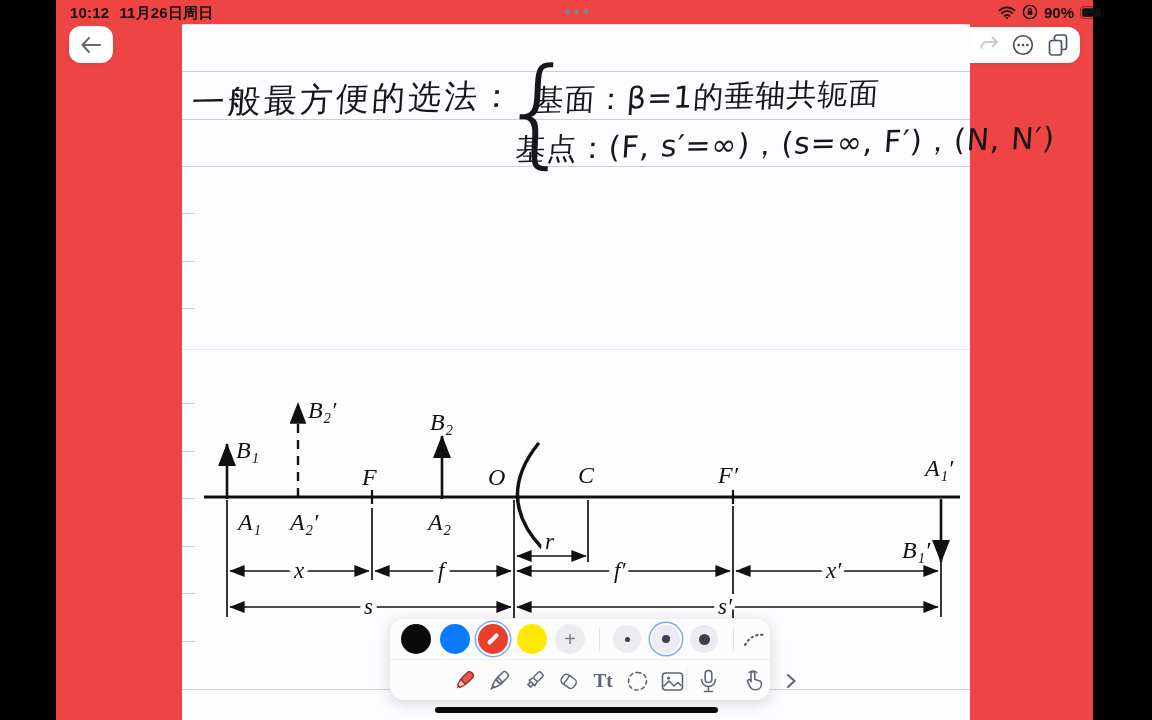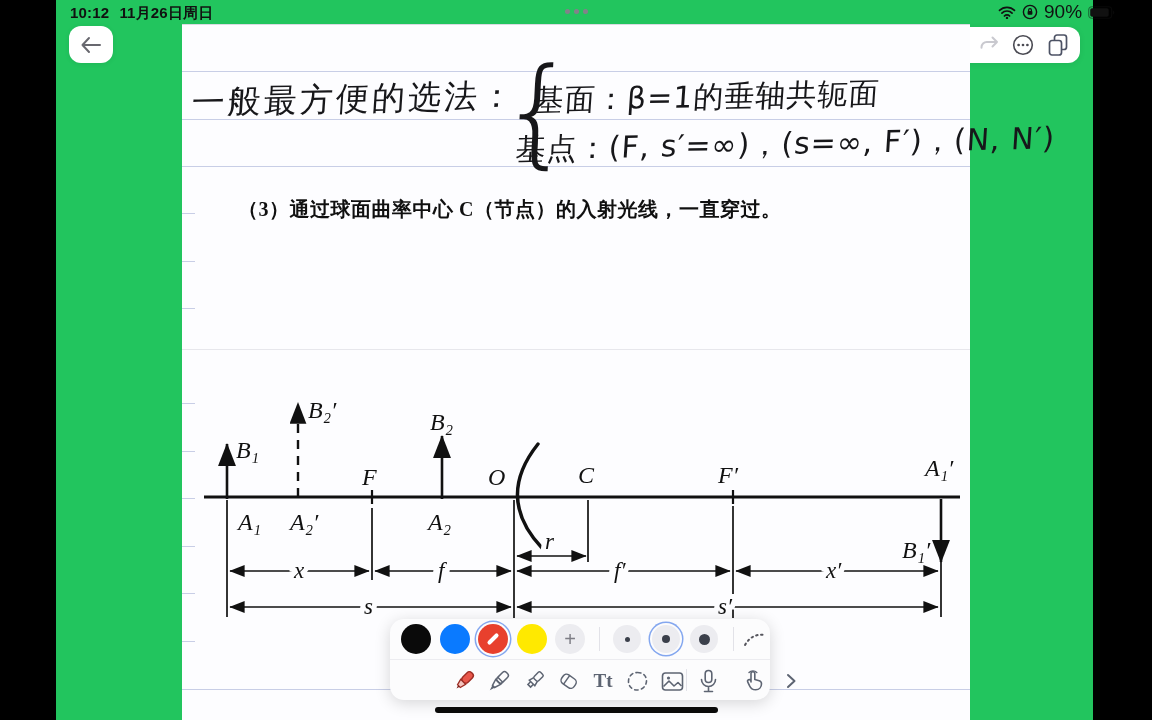--- a/index.html
+++ b/index.html
@@ -1,26 +1,26 @@
 <!DOCTYPE html>
 <html><head>
 <meta charset="utf-8">
 <style>
   html,body{margin:0;padding:0;background:#000;}
   #stage{position:relative;width:1152px;height:720px;background:#000;overflow:hidden;
          font-family:"Liberation Sans","DejaVu Sans",sans-serif;-webkit-font-smoothing:antialiased;}
-  .app{position:absolute;left:56px;top:0;width:1037px;height:720px;background:#22c55e;}
+  .app{position:absolute;left:56px;top:0;width:1037px;height:720px;background:#ef4444;}
 
   
   .status-left{position:absolute;left:14px;top:4px;font-size:15px;font-weight:700;color:#111;letter-spacing:.2px;}
   .status-left .date{margin-left:10px;font-weight:600;}
   .multitask{position:absolute;left:505px;top:6px;width:30px;height:10px;display:flex;gap:4px;align-items:center;justify-content:center;}
   .multitask i{width:5px;height:5px;border-radius:50%;background:#82828a;display:block;}
   .status-right{position:absolute;left:942px;top:3px;height:18px;display:flex;align-items:center;gap:6px;color:#111;}
-  .status-right .pct{font-size:19px;font-weight:400;}
+  .status-right .pct{font-size:15px;font-weight:700;}
 
   
   .back-btn{position:absolute;left:13px;top:26px;width:44px;height:37px;border-radius:12px;background:#fff;
             box-shadow:0 1px 5px rgba(0,0,0,.08);display:flex;align-items:center;justify-content:center;border:0;}
   .tr-panel{position:absolute;left:877px;top:27px;width:147px;height:36px;border-radius:12px;background:#fff;
             box-shadow:0 1px 6px rgba(0,0,0,.08);display:flex;align-items:center;justify-content:space-evenly;}
   .icon-btn{background:none;border:0;padding:0;display:flex;align-items:center;justify-content:center;}
 
   
   .page{position:absolute;left:126px;top:24px;width:788px;height:696px;background:#fdfdff;border-top:1px solid #dadae2;}
@@ -145,21 +145,20 @@
       <div class="rule stub" style="top:521px"></div>
       <div class="rule stub" style="top:568px"></div>
       <div class="rule stub" style="top:616px"></div>
 
       <div class="hw hw-heading">一般最方便的选法：</div>
       <div class="hw hw-brace">{</div>
       <div class="hw hw-l1">基面：β=1的垂轴共轭面</div>
       <div class="hw hw-l2">基点：(F, s′=∞)，(s=∞, F′)，(N, N′)</div>
 
       <div class="printed">
-        <p>（3）通过球面曲率中心 C（节点）的入射光线，一直穿过。</p>
       </div>
 
       <svg class="diagram" width="780" height="262" viewBox="0 0 780 262" font-family="Liberation Serif, DejaVu Serif, serif" font-style="italic" font-size="24" fill="#111">
         <defs>
           <marker id="ar" markerWidth="10" markerHeight="8" refX="8.6" refY="3.5" orient="auto-start-reverse">
             <path d="M0,0 L9,3.5 L0,7 z" fill="#111"></path>
           </marker>
         </defs>
 
         <line x1="14" y1="127" x2="770" y2="127" stroke="#111" stroke-width="2.8"></line>

